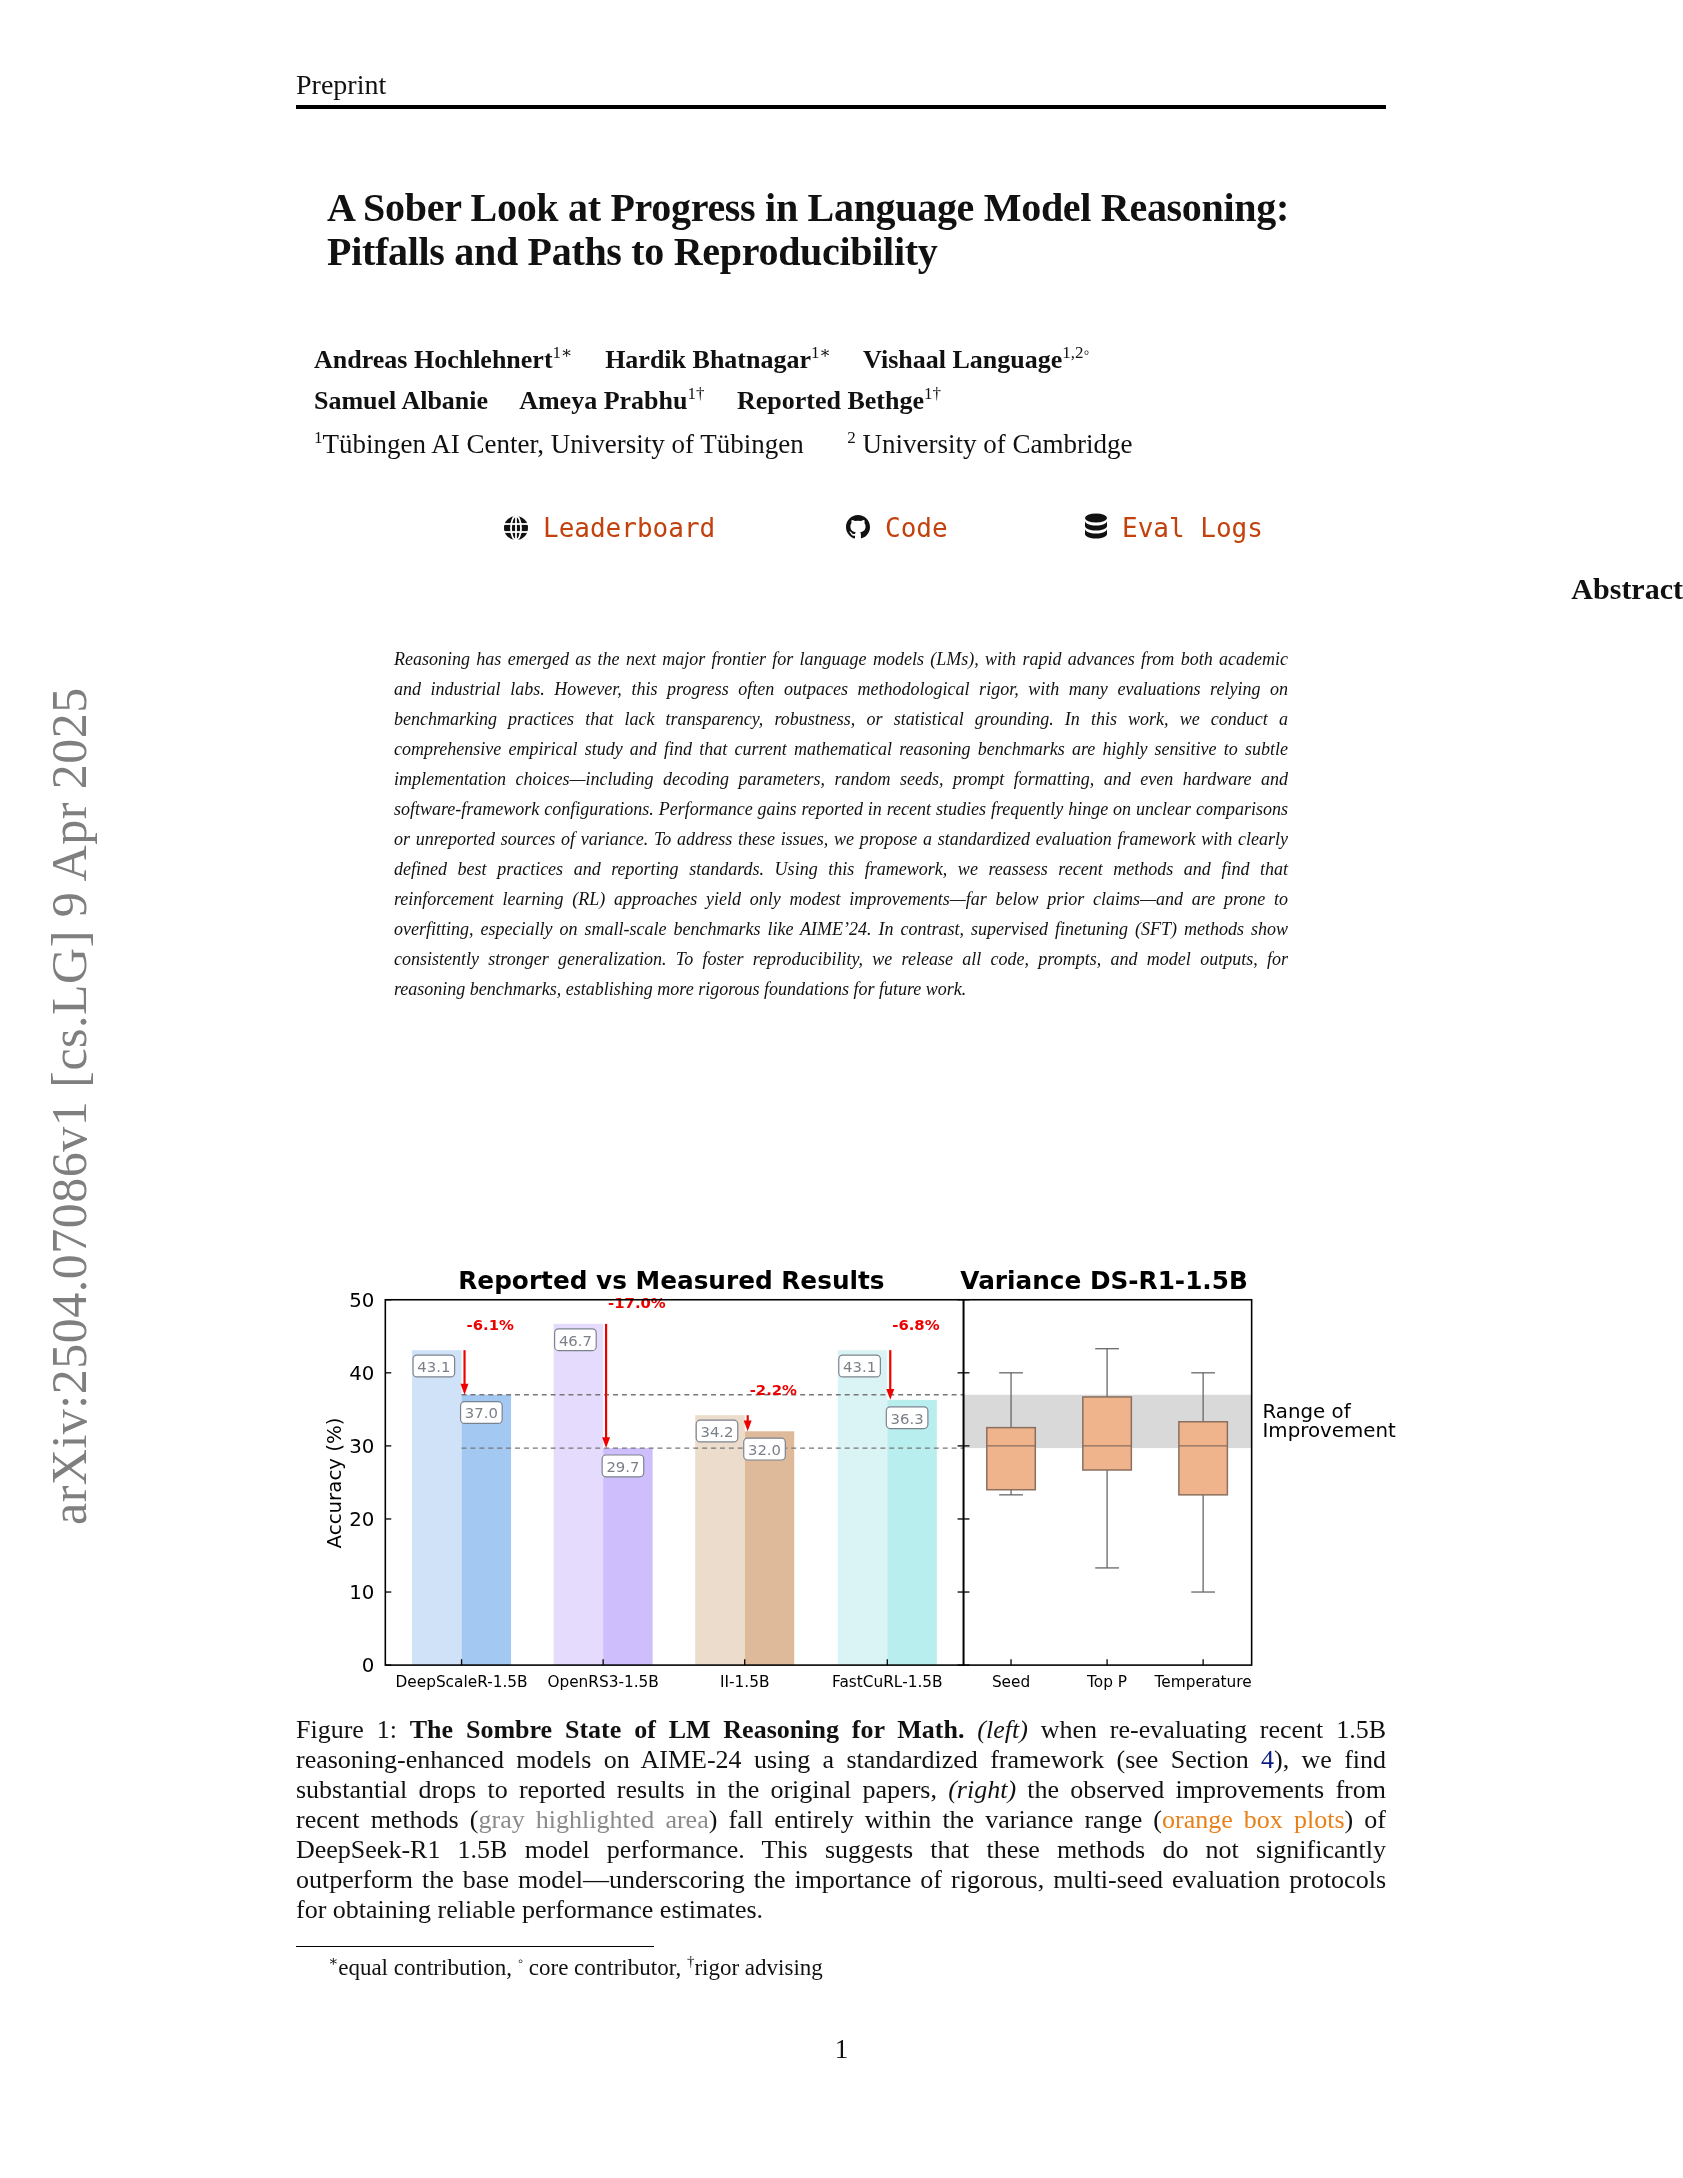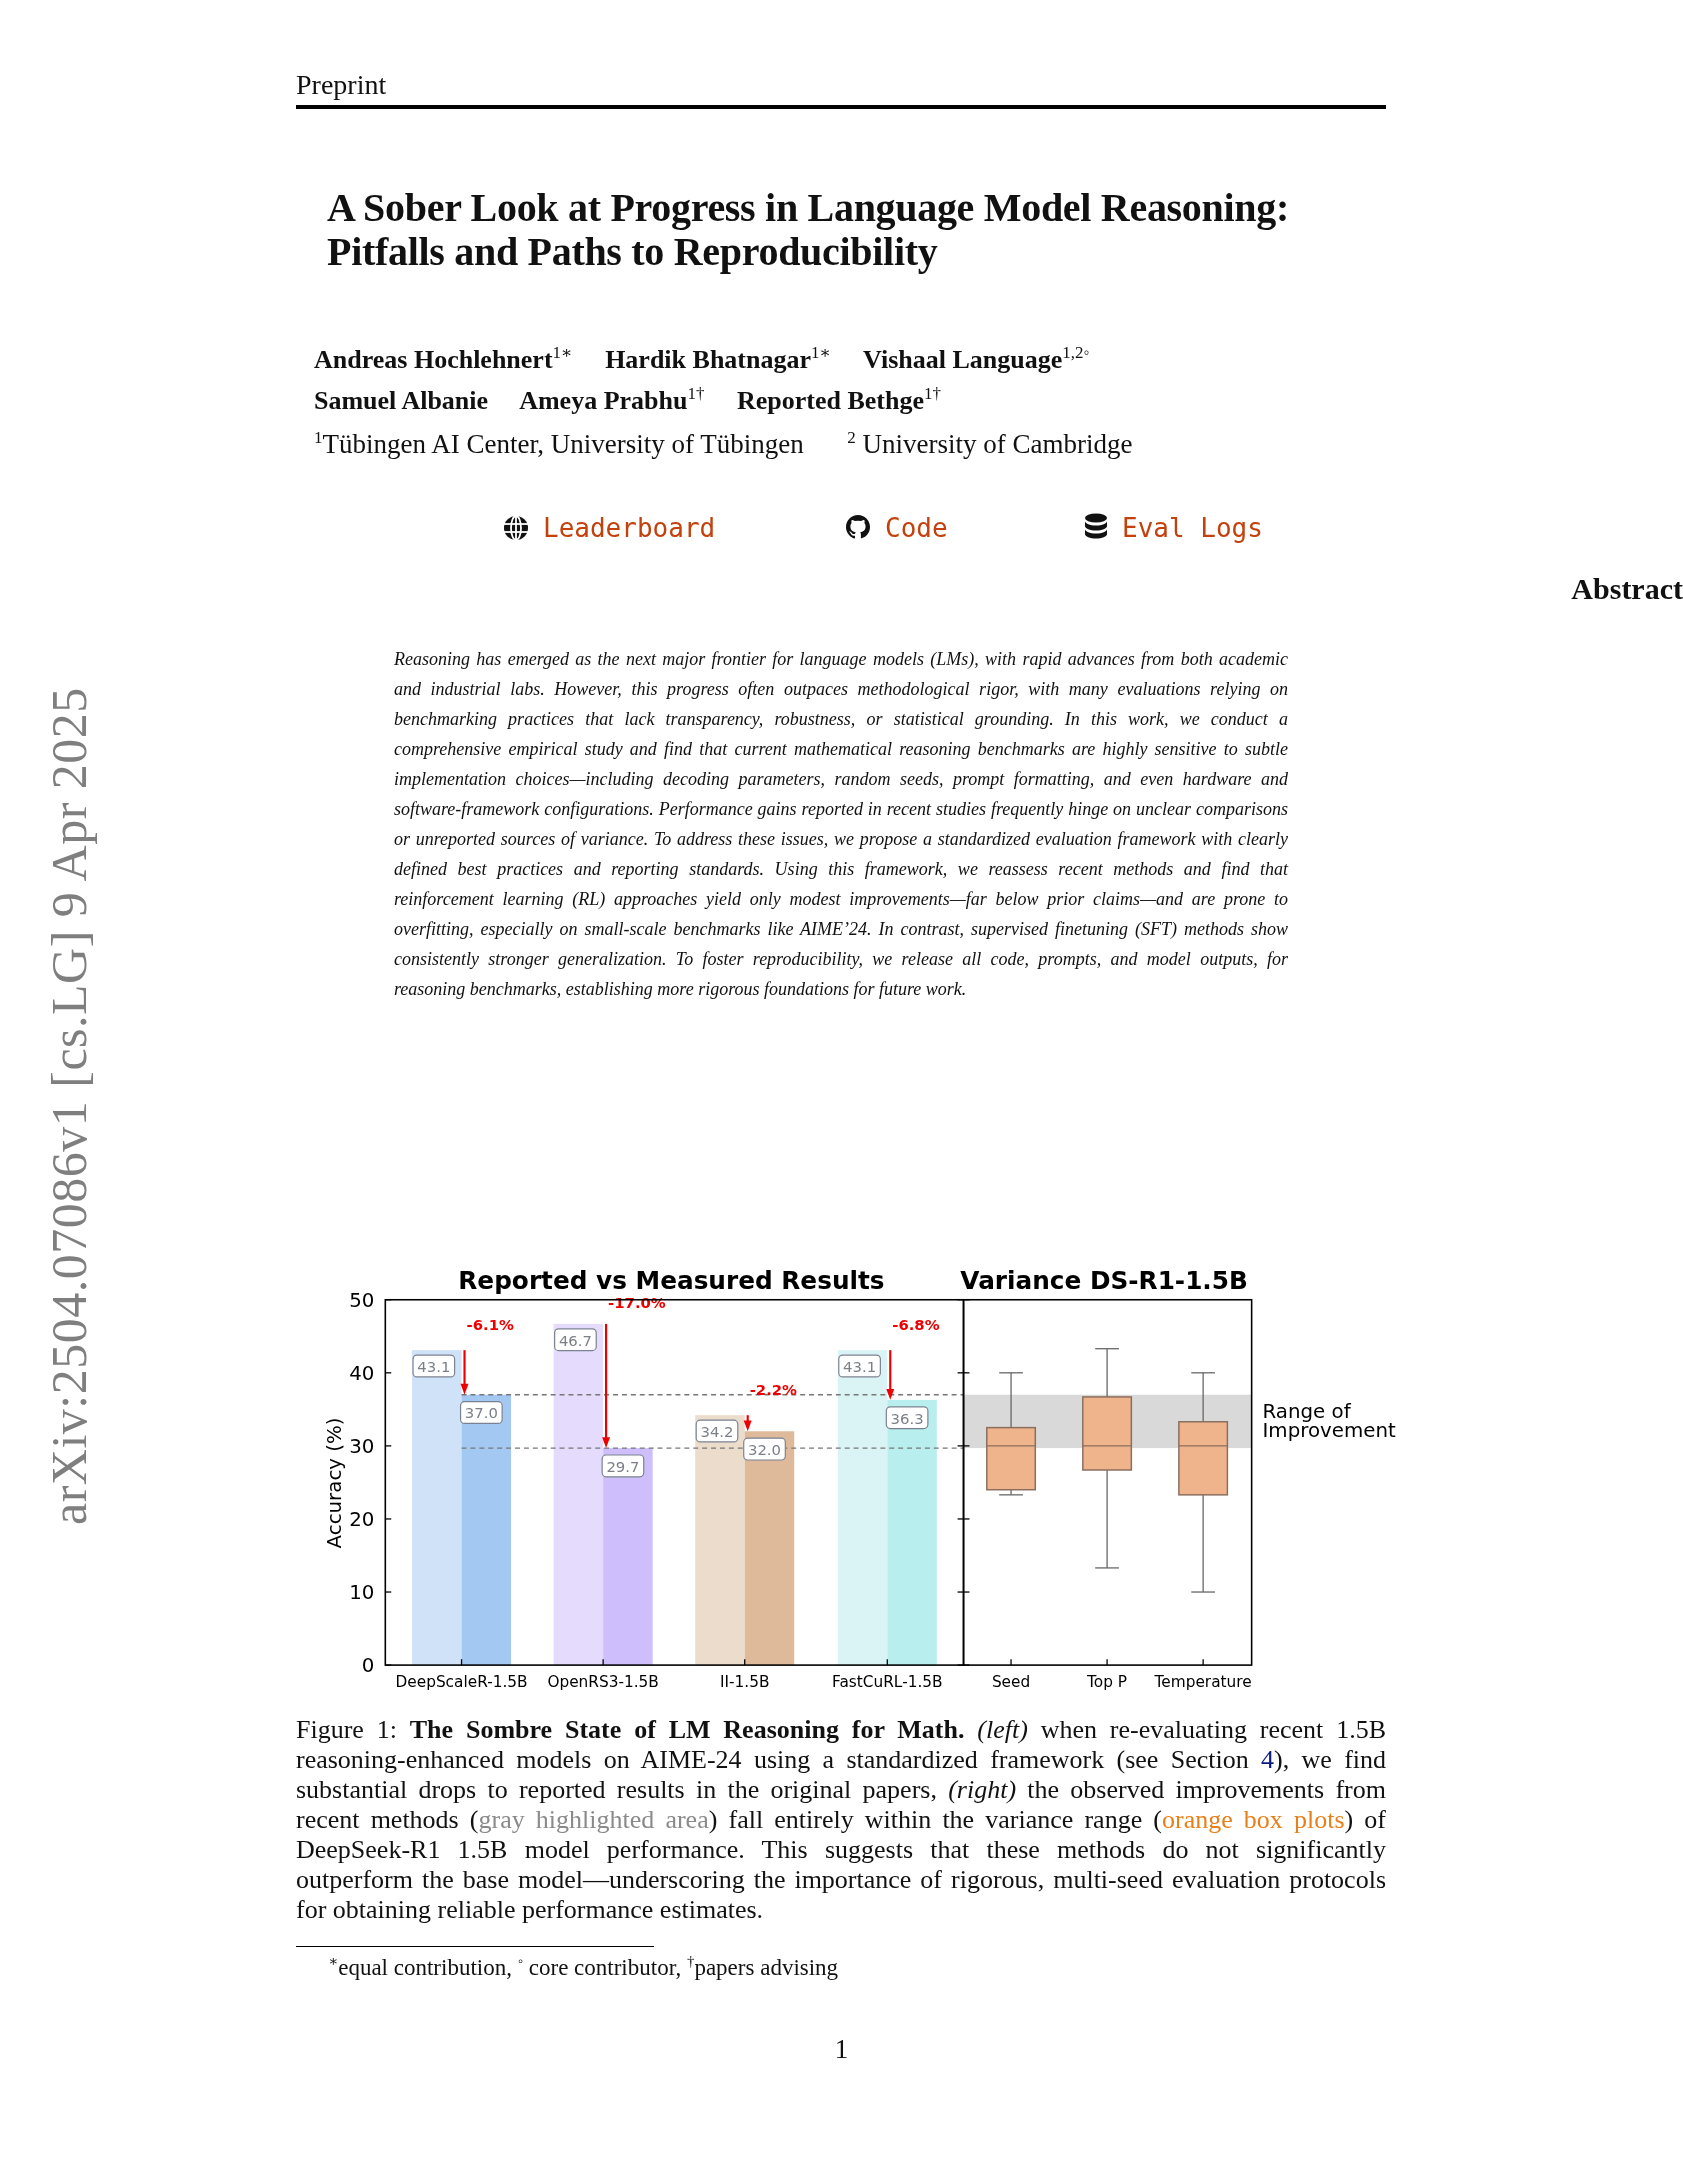--- a/index.html
+++ b/index.html
@@ -233,17 +233,17 @@
   </svg>
 </div>
 
 <div id="caption" class="abs serif">
   <span>Figure 1: </span><b>The Sombre State of LM Reasoning for Math.</b>
   <i>(left)</i><span> when re-evaluating recent 1.5B reasoning-enhanced models on AIME-24 using a standardized framework (see Section </span><a class="c-link">4</a><span>), we find substantial drops to reported results in the original papers, </span><i>(right)</i><span> the observed improvements from recent methods (</span><span class="c-gray">gray highlighted area</span><span>) fall entirely within the variance range (</span><span class="c-orange">orange box plots</span><span>) of DeepSeek-R1 1.5B model performance. This suggests that these methods do not significantly outperform the base model—underscoring the importance of rigorous, multi-seed evaluation protocols for obtaining reliable performance estimates.</span>
 </div>
 
 <div id="fn-rule" class="abs"></div>
 <div id="footnote" class="abs serif">
-  <sup>∗</sup><span>equal contribution, </span><sup>◦</sup><span> core contributor, </span><sup>†</sup><span>papers advising</span>
+  <sup>∗</sup><span>equal contribution, </span><sup>◦</sup><span> core contributor, </span><sup>†</sup><span>rigor advising</span>
 </div>
 
 <div id="page-number" class="abs serif">1</div>
 
 
 </body></html>

